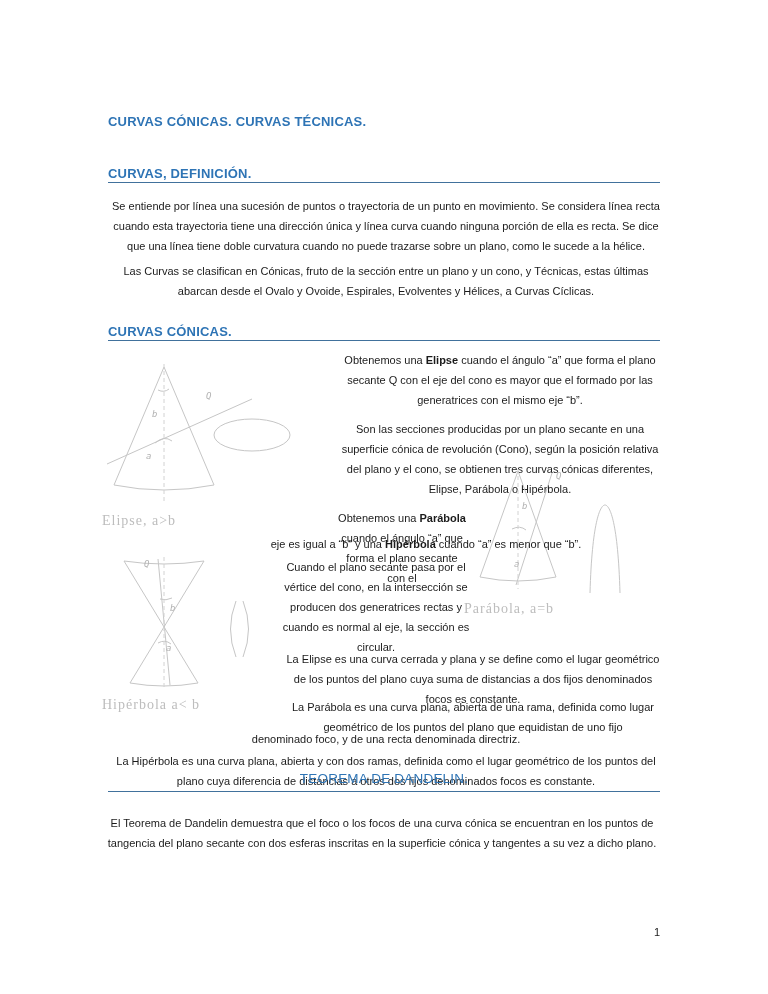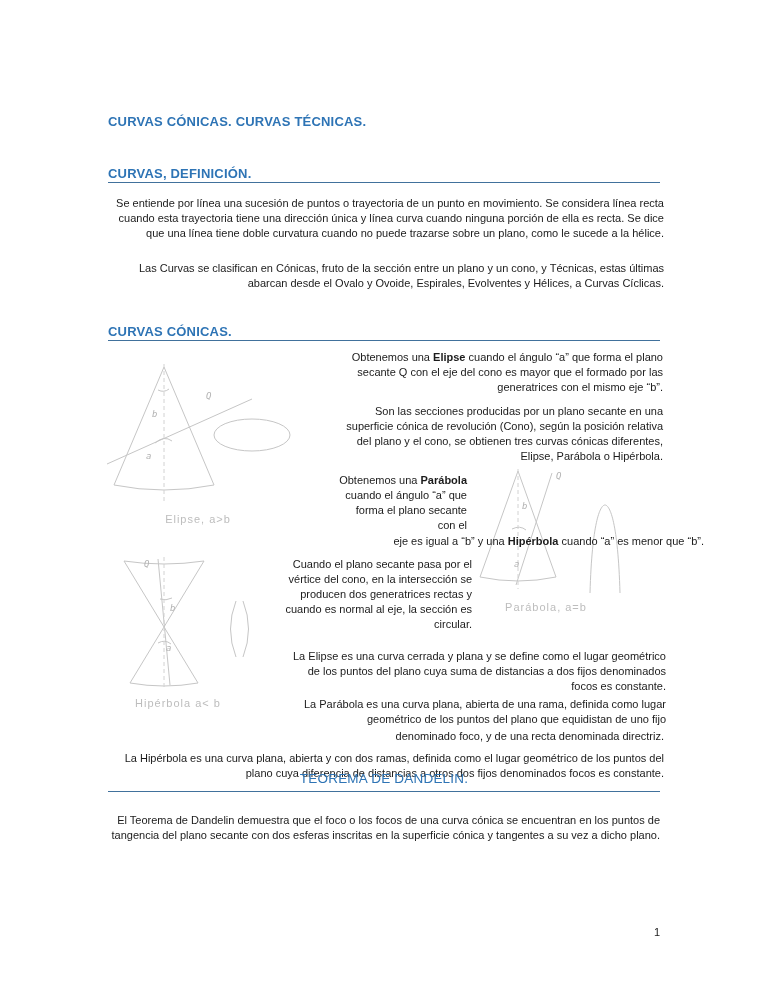--- a/index.html
+++ b/index.html
@@ -1,34 +1,34 @@
 <!DOCTYPE html>
 <html><head>
 <meta charset="utf-8">
 <style>
   html,body{margin:0;padding:0;background:#ffffff;}
   .page{
     position:relative;width:768px;height:994px;background:#ffffff;
     font-family:"Liberation Sans",sans-serif;color:#1b1b1b;overflow:hidden;
   }
   .abs{position:absolute;margin:0;}
-  .body-text{font-size:11px;line-height:15px;text-align:right;}
+  .body-text{font-size:11px;line-height:20px;text-align:center;}
   .doc-title{font-size:13px;font-weight:bold;color:#2E74B5;letter-spacing:.2px;}
   .sec-heading{
     font-size:13px;font-weight:bold;color:#2E74B5;line-height:16px;
     padding-bottom:0;border-bottom:1px solid #41719C;letter-spacing:.2px;
   }
   .sub-heading{
     font-size:13.5px;font-weight:normal;color:#2E74B5;line-height:17px;
     padding-bottom:4px;border-bottom:1px solid #41719C;letter-spacing:.2px;
   }
   .fig{position:absolute;}
   .fig-label{
-    color:#bdbdbd;font-family:Liberation Sans, sans-serif;font-size:11px;
-    letter-spacing:1px;text-align:center;margin-top:2px;white-space:nowrap;
+    color:#bdbdbd;font-family:Liberation Serif, serif;font-size:14px;
+    letter-spacing:1px;margin-top:2px;white-space:nowrap;
   }
   .sketch{stroke:#c6c6c6;fill:none;stroke-width:1;}
   .sketch-dash{stroke:#d2d2d2;stroke-dasharray:4 3;fill:none;stroke-width:1;}
   .fig-letter{
     fill:#b3b3b3;font-size:9px;font-style:italic;
     font-family:"DejaVu Sans Mono",monospace;
   }
   .page-number{font-size:11px;color:#1b1b1b;text-align:right;}
   p b{font-weight:bold;}
 </style>

